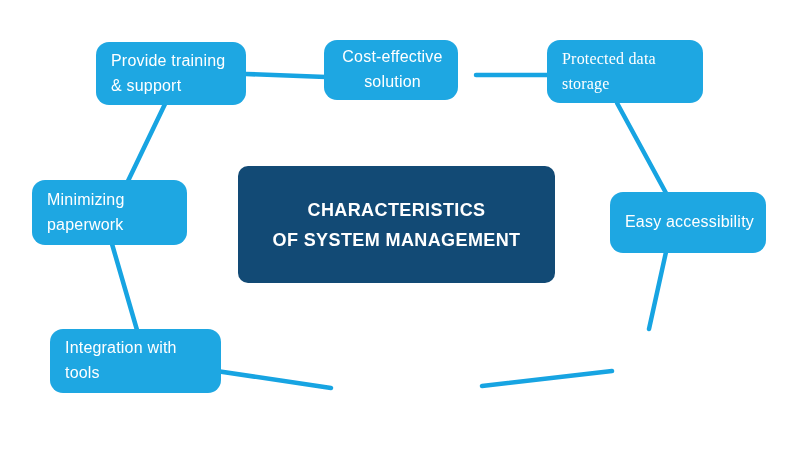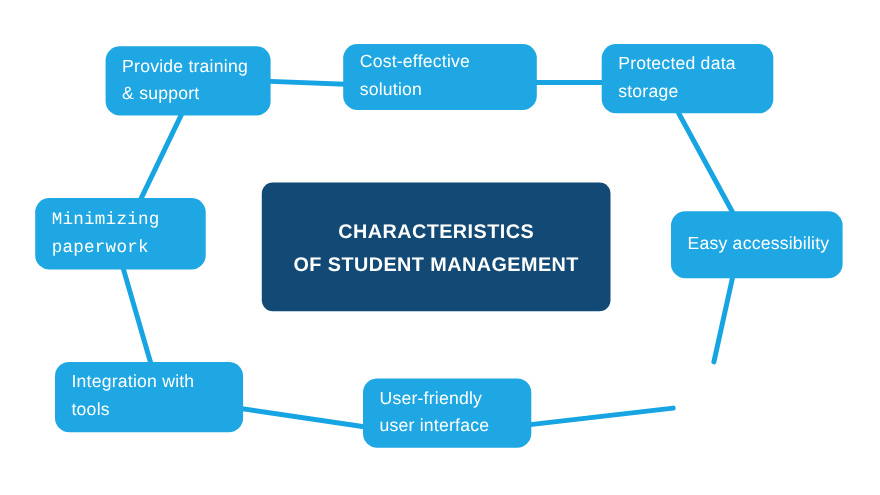--- a/index.html
+++ b/index.html
@@ -35,27 +35,27 @@
     display: flex;
     align-items: center;
     box-sizing: border-box;
     padding: 8px 12px 8px 15px;
     font-size: 16px;
     line-height: 1.55;
     letter-spacing: 0.2px;
   }
   .node-label { display: block; }
   .n1 { left: 96px;  top: 42px;  width: 150px; height: 63px; }
-  .n2 { left: 312px; top: 40px;  width: 176px; height: 60px; }
-  .n3 { left: 547px; top: 40px;  width: 156px; height: 63px; }
+  .n2 { left: 324px; top: 40px;  width: 134px; height: 60px; text-align: center; }
+  .n3 { left: 547px; top: 40px;  width: 156px; height: 63px; font-family: Liberation Serif, serif; }
   .n4 { left: 610px; top: 192px; width: 156px; height: 61px; }
   .n5 { left: 610px; top: 328px; width: 155px; height: 59px; }
   .n6 { left: 330px; top: 344px; width: 153px; height: 63px; }
   .n7 { left: 50px;  top: 329px; width: 171px; height: 64px; }
-  .n8 { left: 32px;  top: 180px; width: 155px; height: 65px; font-family: Liberation Mono, monospace; }
+  .n8 { left: 32px;  top: 180px; width: 155px; height: 65px; }
   .center-box {
     position: absolute;
     left: 238px;
     top: 166px;
     width: 317px;
     height: 117px;
     background: var(--center-fill, #124a75);
     color: var(--node-text, #ffffff);
     border-radius: 10px;
     display: flex;
@@ -97,30 +97,27 @@
 
   <div class="node n3">
     <span class="node-label">Protected data storage</span>
   </div>
 
   <div class="node n4">
     <span class="node-label">Easy accessibility</span>
   </div>
 
 
-  <div class="node n6">
-    <span class="node-label">User-friendly user interface</span>
-  </div>
 
   <div class="node n7">
     <span class="node-label">Integration with tools</span>
   </div>
 
   <div class="node n8">
     <span class="node-label">Minimizing paperwork</span>
   </div>
 
   <div class="center-box">
     <div>CHARACTERISTICS</div>
-    <div>OF STUDENT MANAGEMENT</div>
+    <div>OF SYSTEM MANAGEMENT</div>
   </div>
 
 </div>
 
 </body></html>

